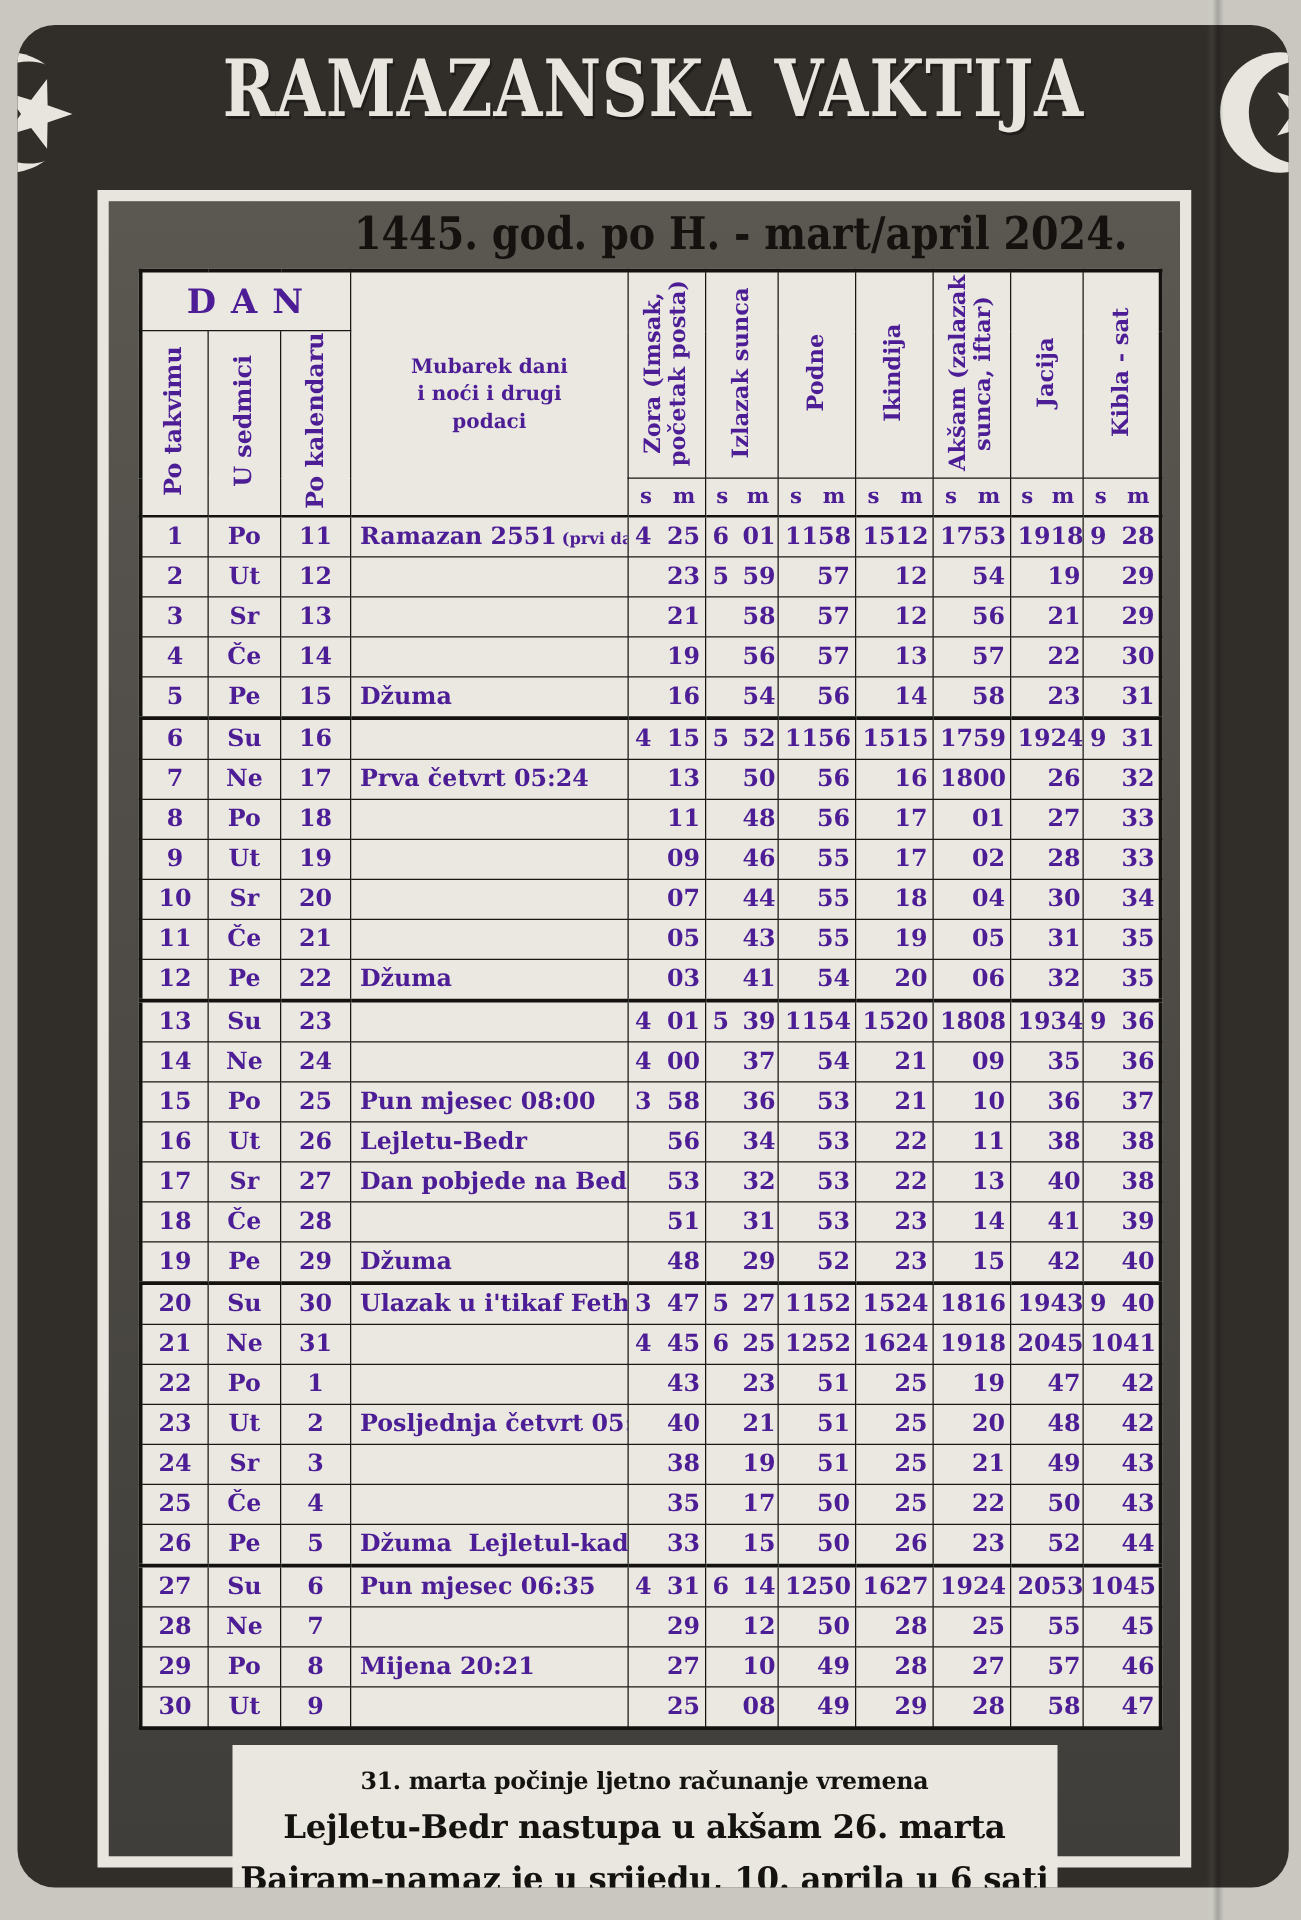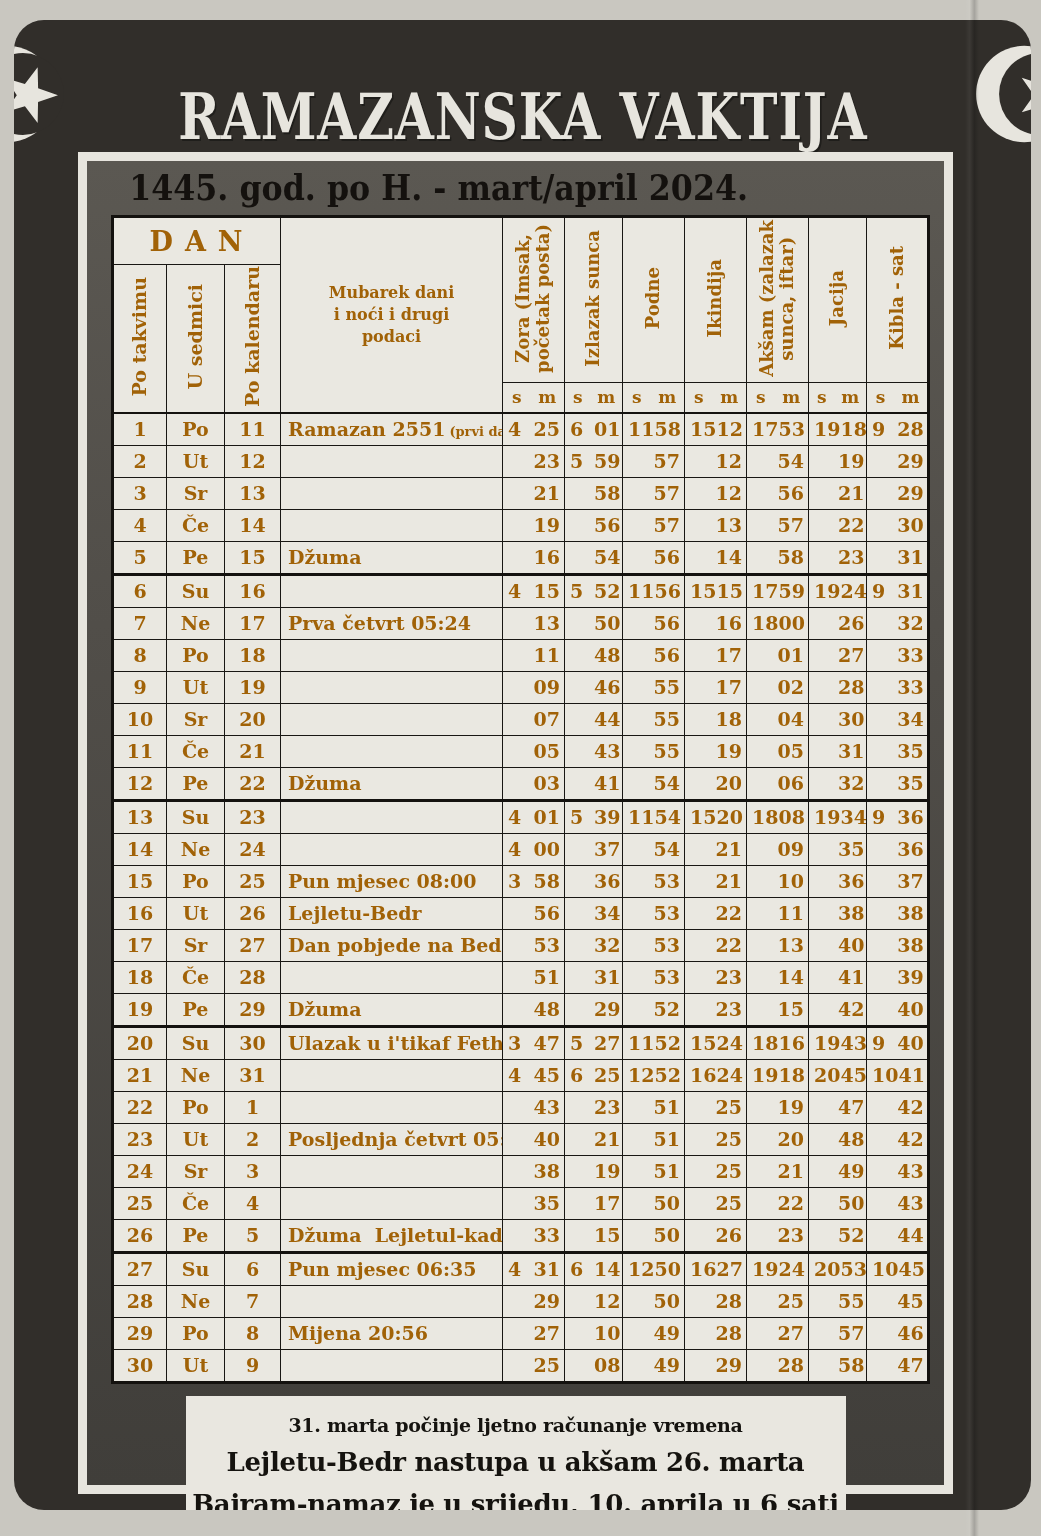--- a/index.html
+++ b/index.html
@@ -7,45 +7,45 @@
     width:1041px;height:1536px;position:relative;overflow:hidden;
     background:#c9c7c0;
     font-family:"DejaVu Serif",serif;
   }
   .frame{
     position:absolute;left:14px;top:20px;right:10px;bottom:26px;
     background:#312e2a;border-radius:30px;overflow:hidden;
   }
   
   .title-row{
-    display:flex;align-items:flex-end;justify-content:center;gap:22px;
+    display:flex;align-items:flex-start;justify-content:center;gap:22px;
     height:120px;margin-top:14px;
   }
   .title-text{
     color:#e7e5de;font-weight:700;font-size:63px;letter-spacing:1px;
     transform:scaleX(0.80);white-space:nowrap;display:inline-block;
     text-shadow:2px 2px 0 rgba(0,0,0,0.35);
   }
   .crescent{flex:0 0 auto;}
   
   .panel{
     position:absolute;left:64px;right:78px;top:132px;bottom:16px;
     background:linear-gradient(#5b5852 0%,#514e49 35%,#403e3a 100%);
     border:9px solid #e7e5de;
   }
-  .subtitle{text-align:left;padding:5px 0 3px;}
+  .subtitle{text-align:right;padding:5px 0 3px;}
   .subtitle span{
     display:inline-block;transform:scaleX(0.88);
     font-weight:700;font-size:36px;color:#14110e;white-space:nowrap;
   }
   
   table.vaktija{
     border-collapse:collapse;table-layout:fixed;width:816px;
     margin:4px 14px 0 auto;background:#eae8e1;border:3px solid #14120f;
-    color:#a16207;
+    color:#4c1d95;
   }
   th,td{border:1.5px solid #191714;padding:0;font-weight:700;overflow:hidden;}
   tr.h1{height:48px;} tr.h2{height:118px;} tr.h3{height:30px;}
   th.dan{font-size:27px;letter-spacing:12px;padding-left:10px;}
   th.mubarek{font-size:16px;line-height:1.35;white-space:pre-line;}
   th.vert{vertical-align:middle;text-align:center;}
   .v{
     display:inline-block;writing-mode:vertical-rl;transform:rotate(180deg);
     white-space:pre-line;font-size:18px;line-height:1.12;
   }
@@ -1526,21 +1526,21 @@
               <div class="pair">
                 <span class="s"></span>
                 <span class="m">45</span>
               </div>
             </td>
   </tr>
           <tr>
     <td>29</td>
     <td>Po</td>
     <td>8</td>
-    <td class="c-note"><span>Mijena 20:56</span><span class="small"></span></td>
+    <td class="c-note"><span>Mijena 20:21</span><span class="small"></span></td>
     <td class="time">
               <div class="pair">
                 <span class="s"></span>
                 <span class="m">27</span>
               </div>
             </td>
     <td class="time">
               <div class="pair">
                 <span class="s"></span>
                 <span class="m">10</span>

